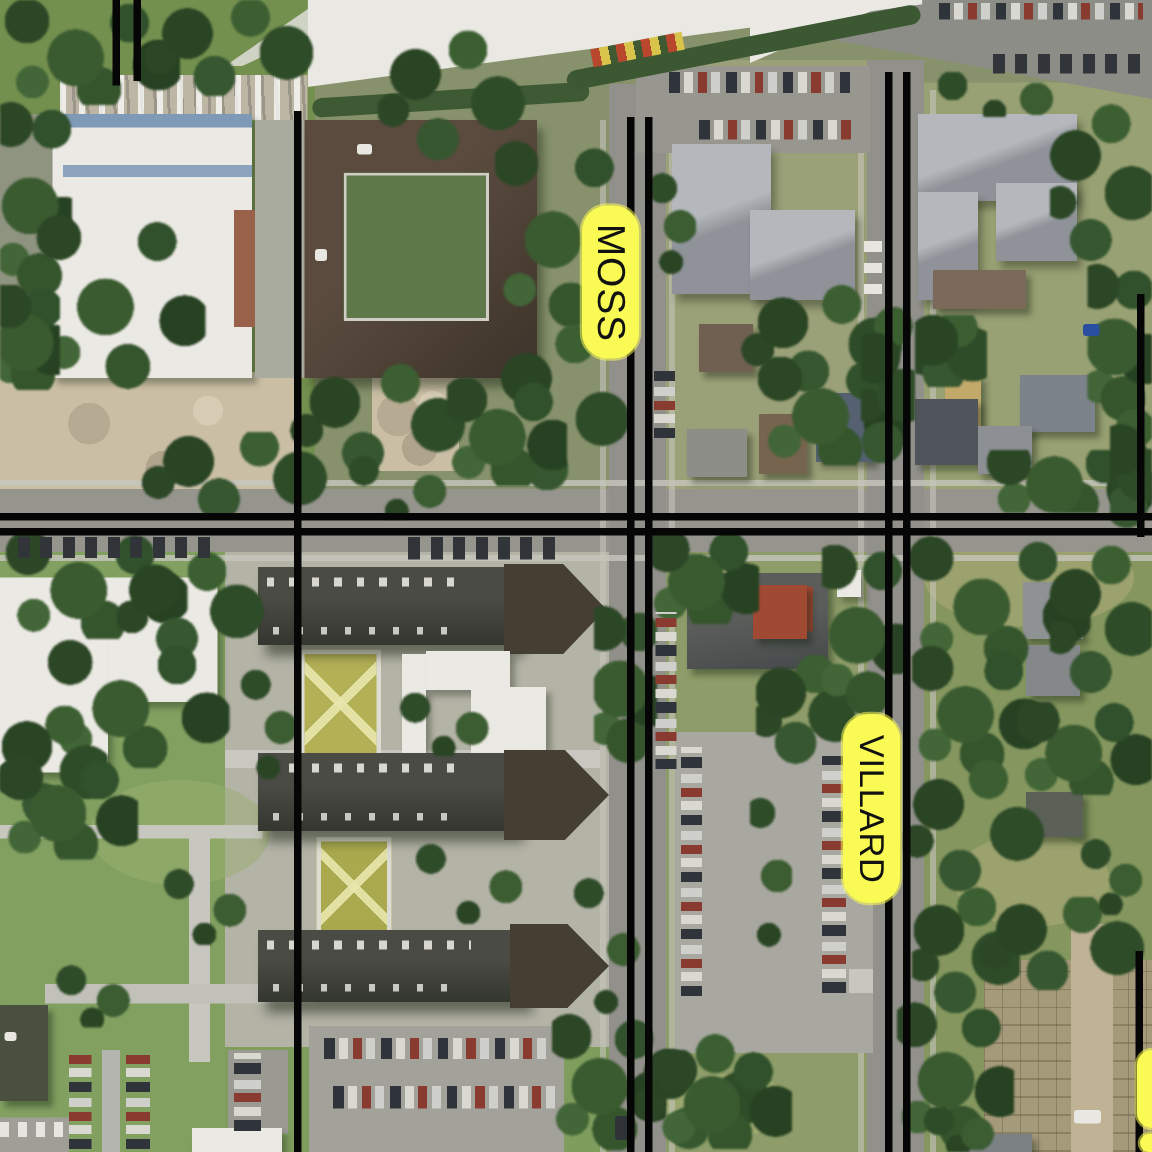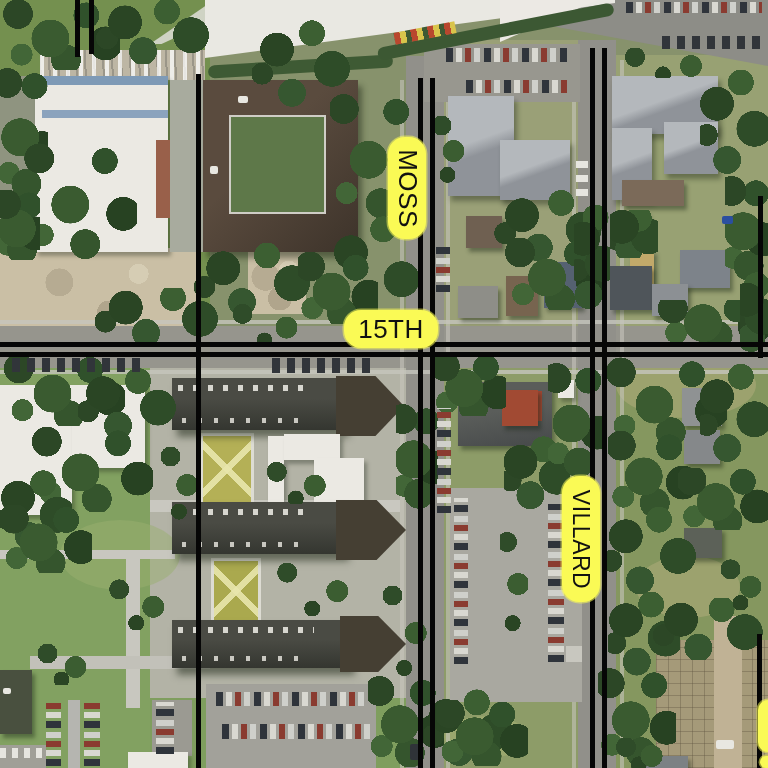--- a/index.html
+++ b/index.html
@@ -247,22 +247,19 @@
   <div class="ab sline" style="left:590px;top:48px;width:5px;height:720px"></div>
   <div class="ab sline" style="left:602px;top:48px;width:5px;height:720px"></div>
   <div class="ab sline" style="left:758px;top:196px;width:5px;height:162px"></div>
   <div class="ab sline" style="left:757px;top:634px;width:5px;height:134px"></div>
   <div class="ab sline" style="left:0;top:342px;width:768px;height:5px"></div>
   <div class="ab sline" style="left:0;top:352px;width:768px;height:5px"></div>
 
   <div class="ab slabel v" style="left:388px;top:137px;width:38px;height:102px">
     <span>MOSS</span>
   </div>
-  <div class="ab slabel" style="left:344px;top:310px;width:94px;height:38px">
-    <span>15TH</span>
-  </div>
   <div class="ab slabel v" style="left:562px;top:476px;width:38px;height:126px">
     <span style="font-size:23px">VILLARD</span>
   </div>
   <div class="ab slabel sliver" style="left:758px;top:700px;width:10px;height:52px"></div>
   <div class="ab slabel sliver" style="left:760px;top:756px;width:8px;height:12px"></div>
 
 </div>
 
 </body></html>

